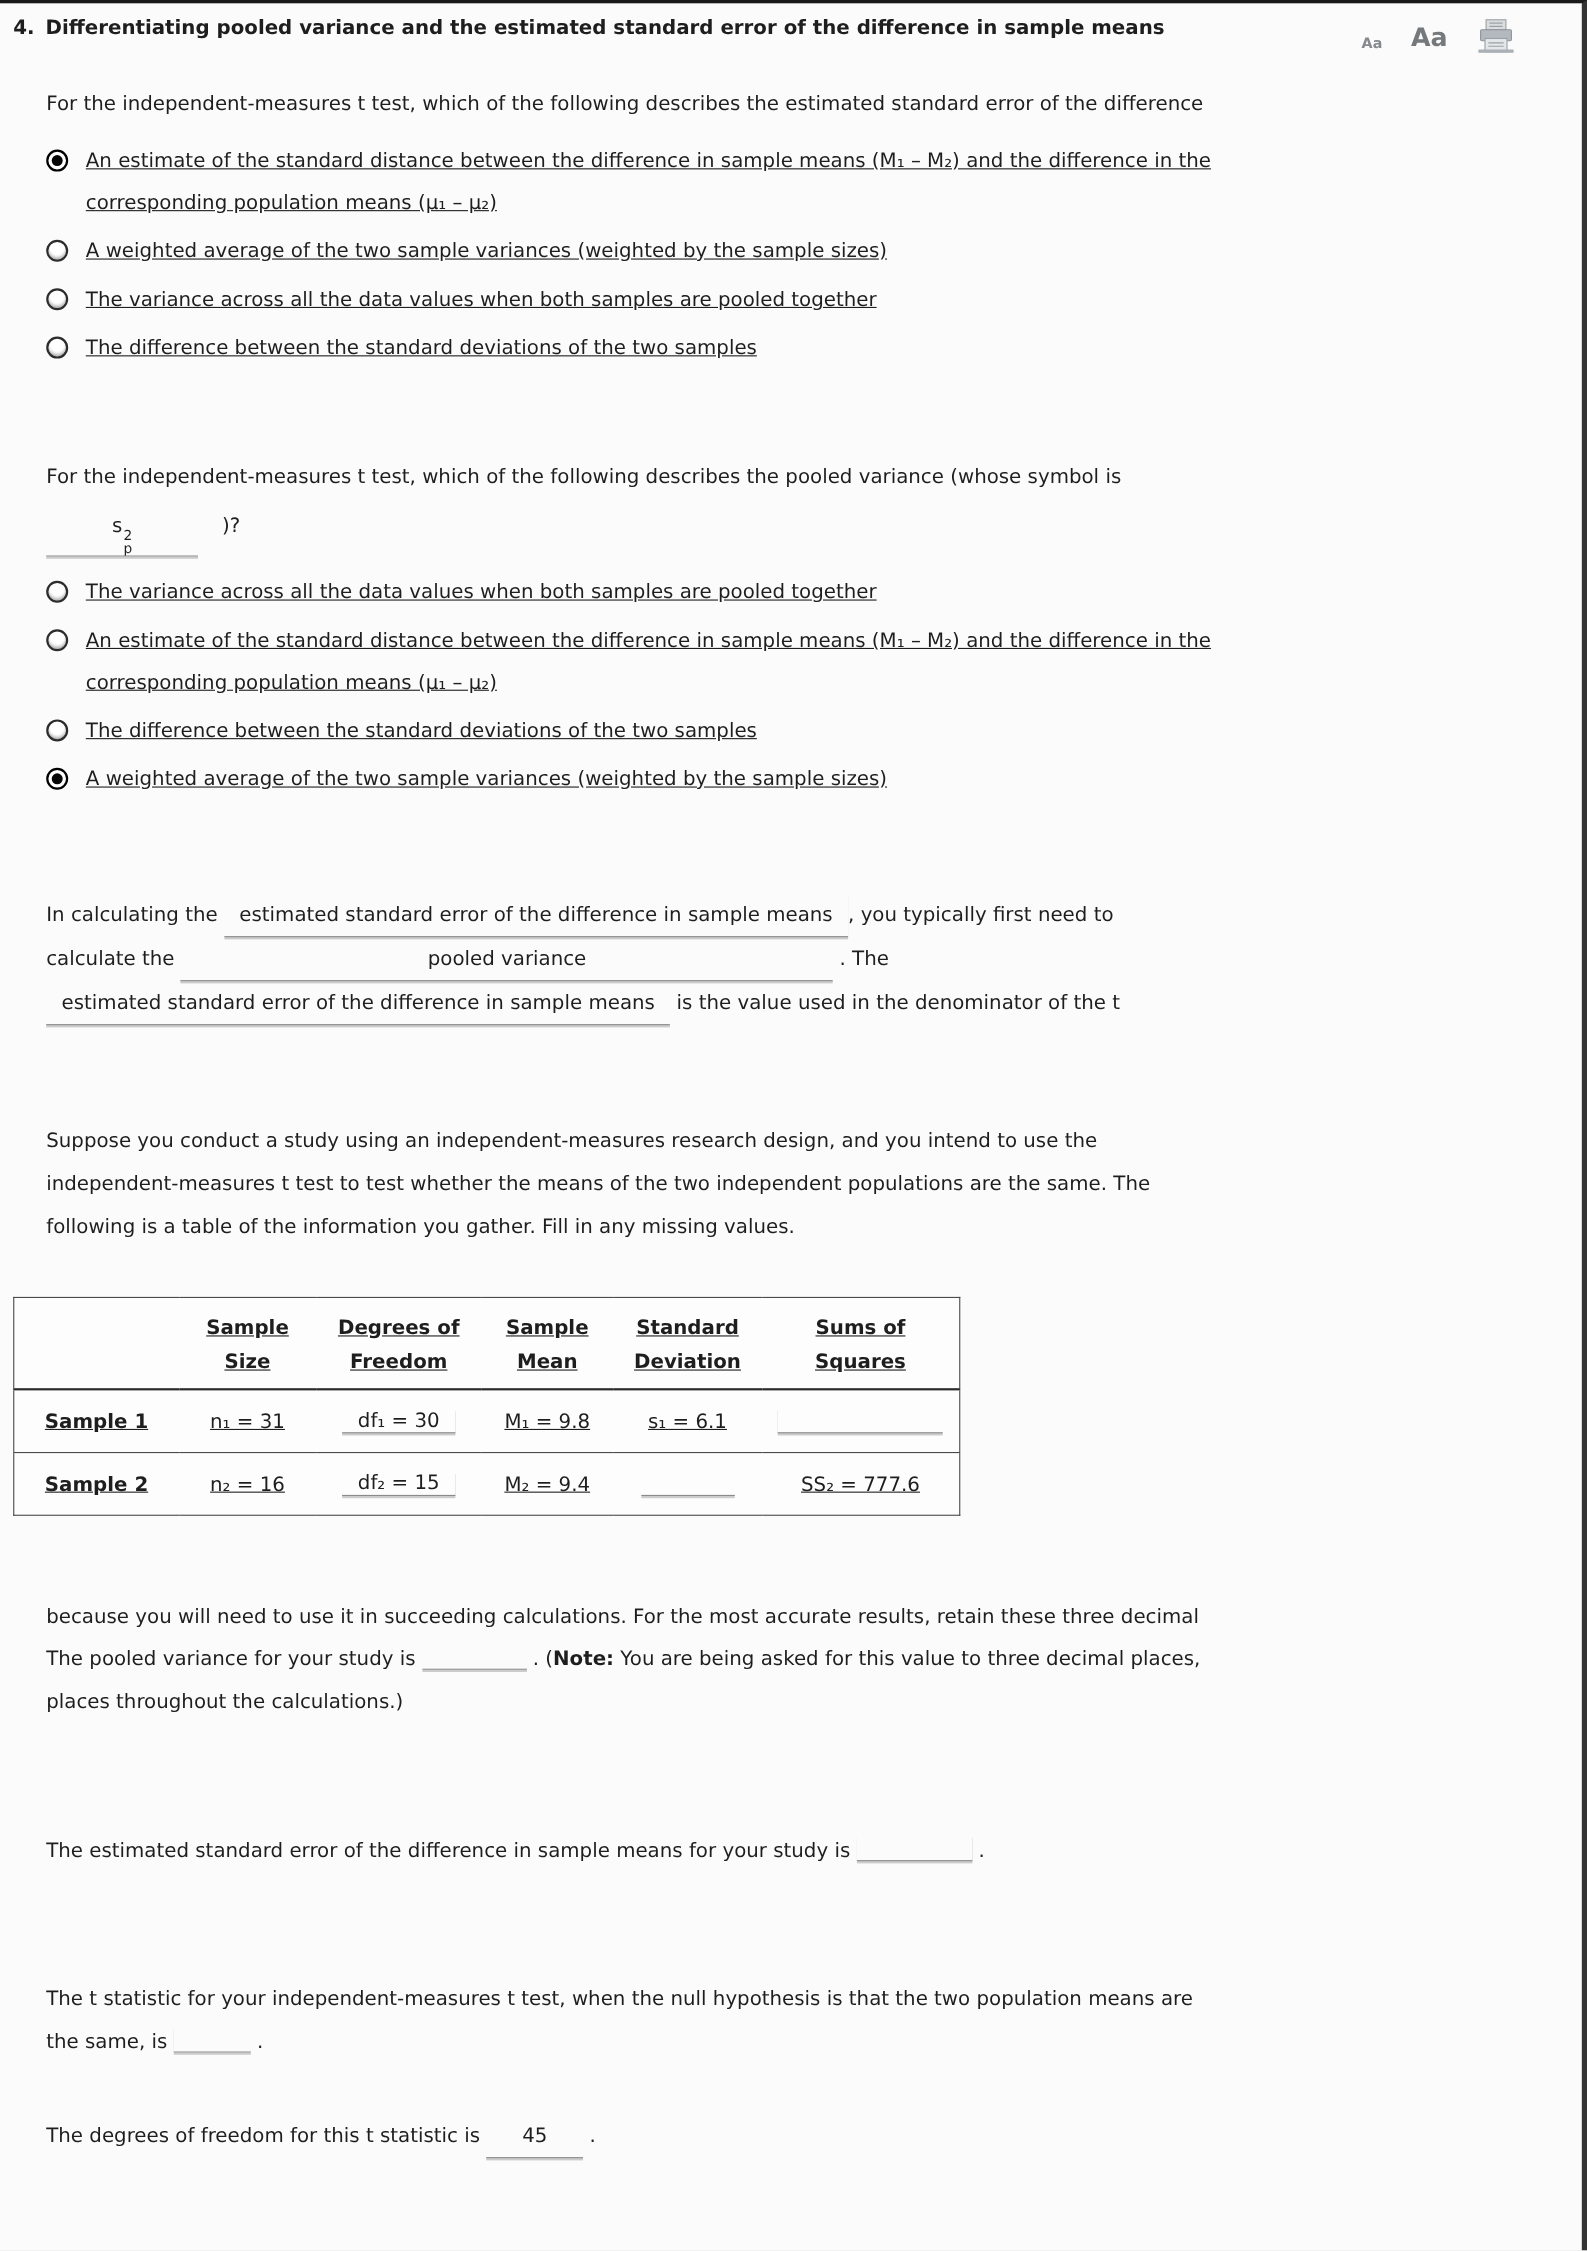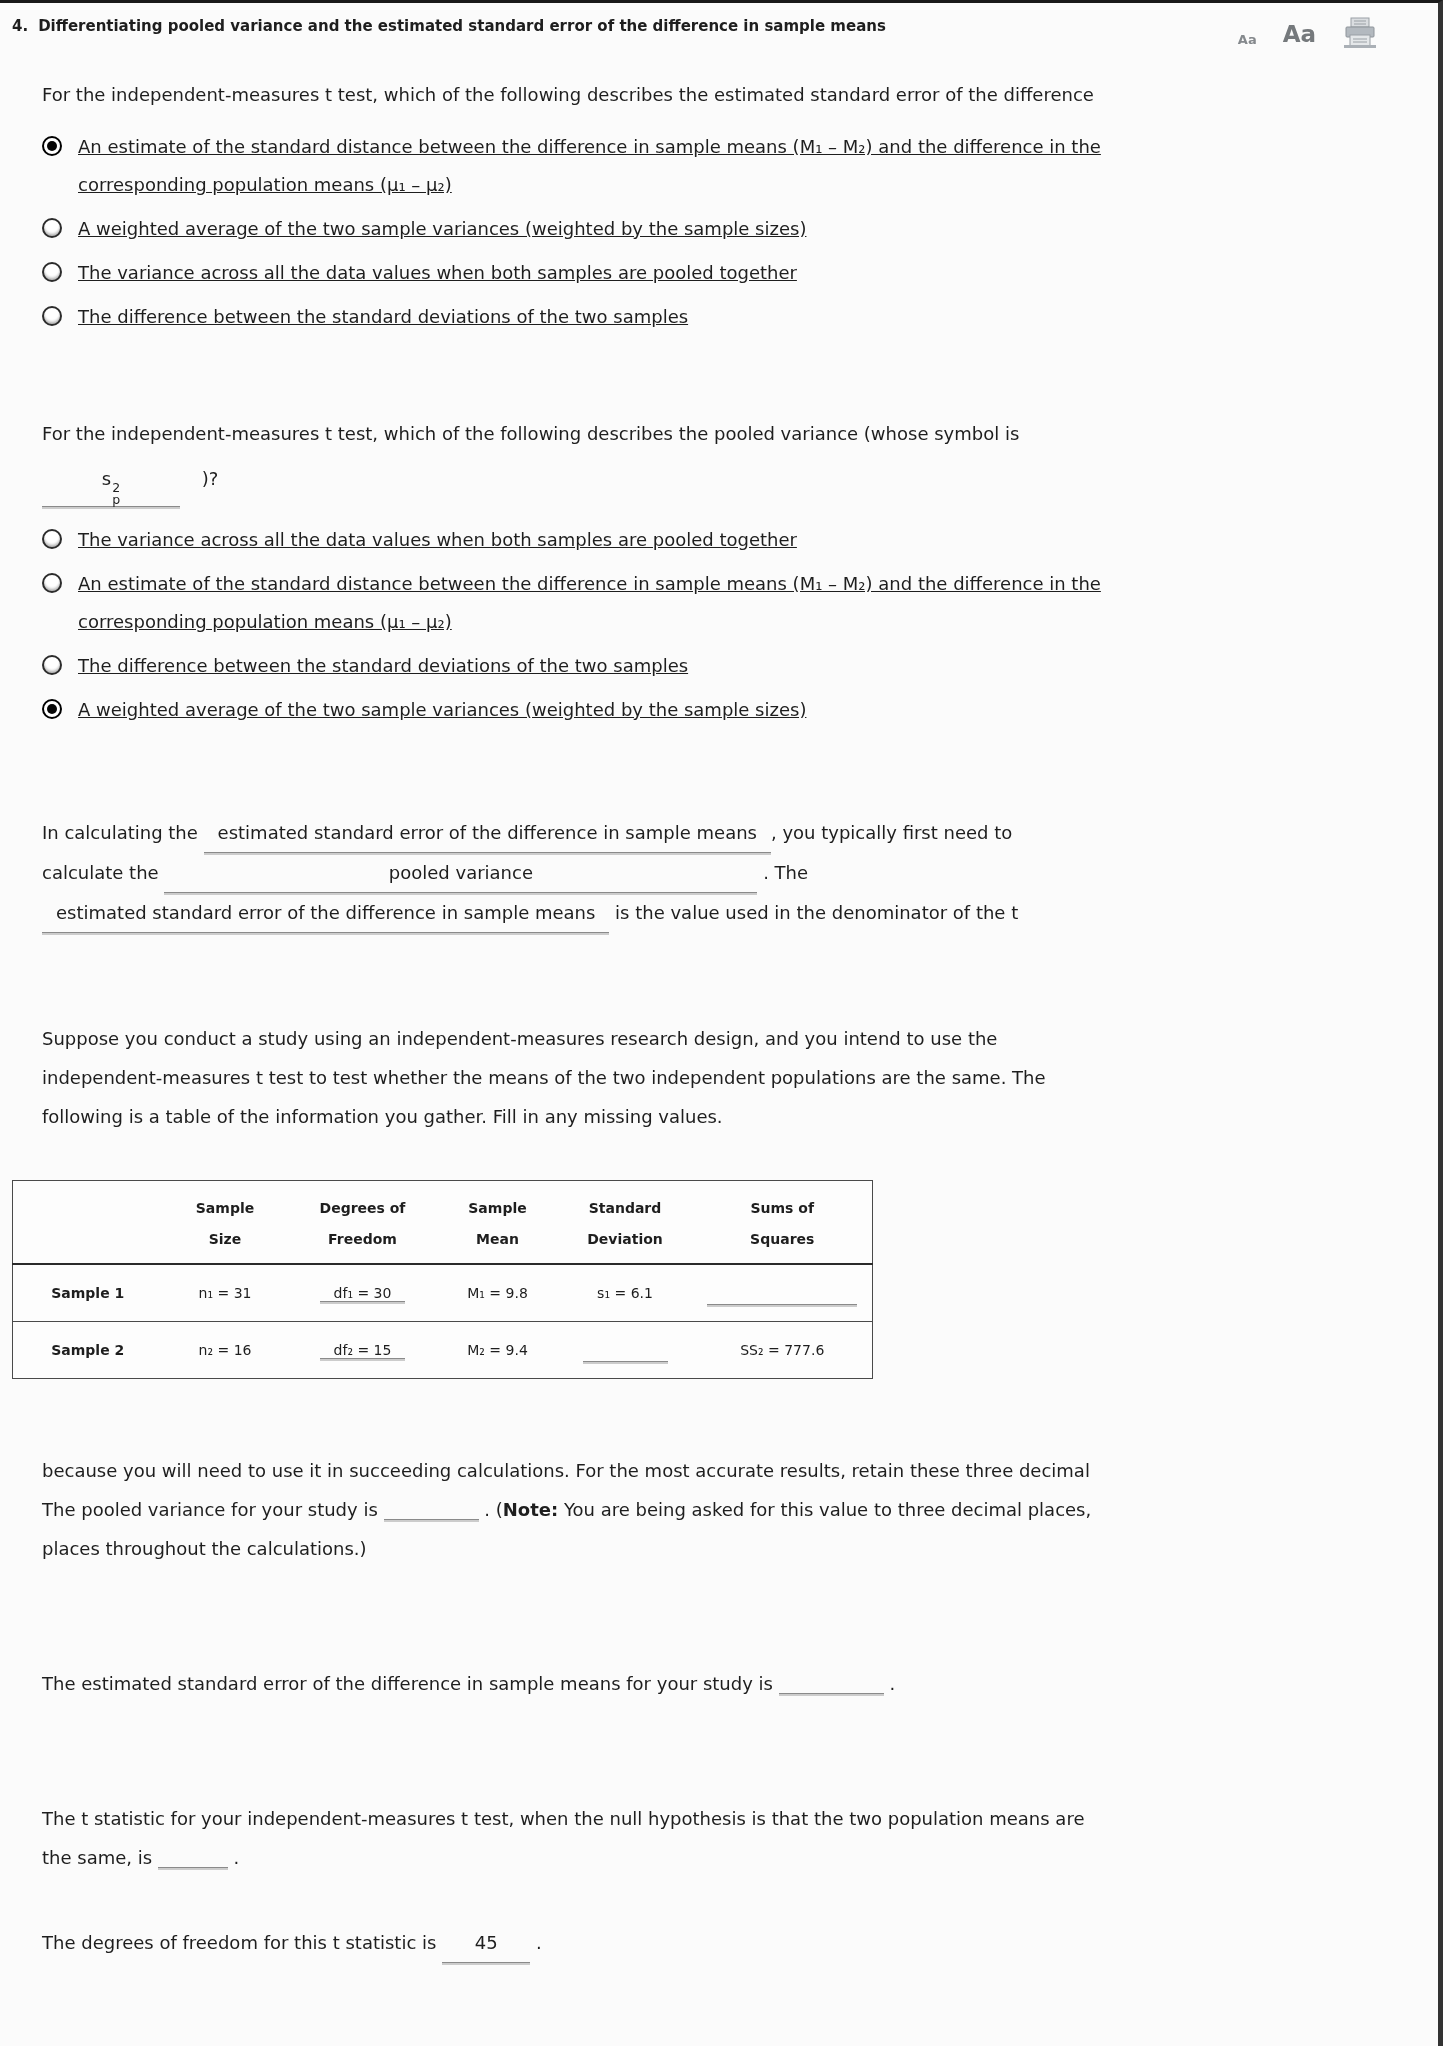--- a/index.html
+++ b/index.html
@@ -6,21 +6,21 @@
   .page{
     width:1443px;min-height:2046px;box-sizing:border-box;position:relative;
     background:#fbfbfb;color:#1e1e1e;
     border-top:3px solid #1a1a1a;border-right:5px solid #333;
     padding:8px 14px 24px 12px;
     font-family:"DejaVu Sans","Liberation Sans",sans-serif;
     font-size:18px;
   }
   
   .title-row{position:relative;}
-  .page-title{font-size:15px;font-weight:bold;line-height:30px;margin:0;max-width:1150px;}
+  .page-title{font-size:18px;font-weight:bold;line-height:30px;margin:0;max-width:1150px;}
   .title-num{margin-right:10px;}
   .controls{position:absolute;top:0;right:46px;display:flex;align-items:flex-end;gap:26px;}
   .aa-small{font-size:13px;font-weight:bold;color:#85898d;cursor:pointer;}
   .aa-large{font-size:23px;font-weight:bold;color:#75797c;cursor:pointer;}
   .print-btn{position:relative;top:6px;cursor:pointer;}
   
   .line{line-height:39px;margin-left:28px;}
   .sect{margin-left:2px;}
   
   .ans{
@@ -54,21 +54,21 @@
   .q2-prompt{margin-top:78px;}
   .fill-para{margin-top:84px;}
   .study-para{margin-top:86px;}
   .pooled-para{margin-top:72px;max-width:1428px;}
   .sem-para{margin-top:96px;}
   .tstat-para{margin-top:96px;}
   .dof-para{margin-top:46px;}
   .close-paren{margin-left:16px;}
   
   table.data{border-collapse:collapse;margin:44px 0 0 0;background:#fdfdfd;border:1px solid #4a4a4a;}
-  table.data th,table.data td{font-size:14px;text-align:center;vertical-align:middle;padding:4px 8px;}
+  table.data th,table.data td{font-size:18px;text-align:center;vertical-align:middle;padding:4px 8px;text-decoration:underline;}
   table.data thead th{font-weight:bold;line-height:31px;padding-top:12px;padding-bottom:8px;border-bottom:2px solid #2a2a2a;}
   table.data tbody tr.r1 td{border-bottom:1px solid #4a4a4a;}
   table.data td{height:48px;}
   td.rowlabel,th.rowlabel{text-align:left;font-weight:bold;padding-left:18px;}
   .c0{width:150px}.c1{width:125px}.c2{width:150px}.c3{width:120px}.c4{width:135px}.c5{width:180px}
   .note-b{font-weight:bold;}
 </style>
 </head>
 <body>
 

